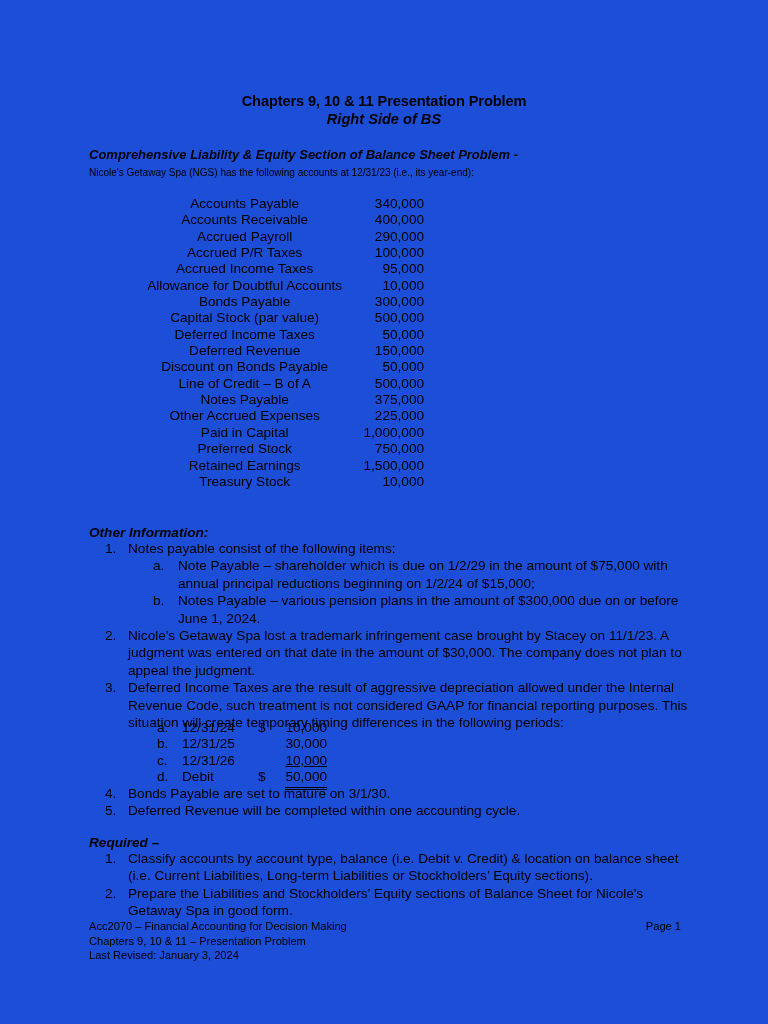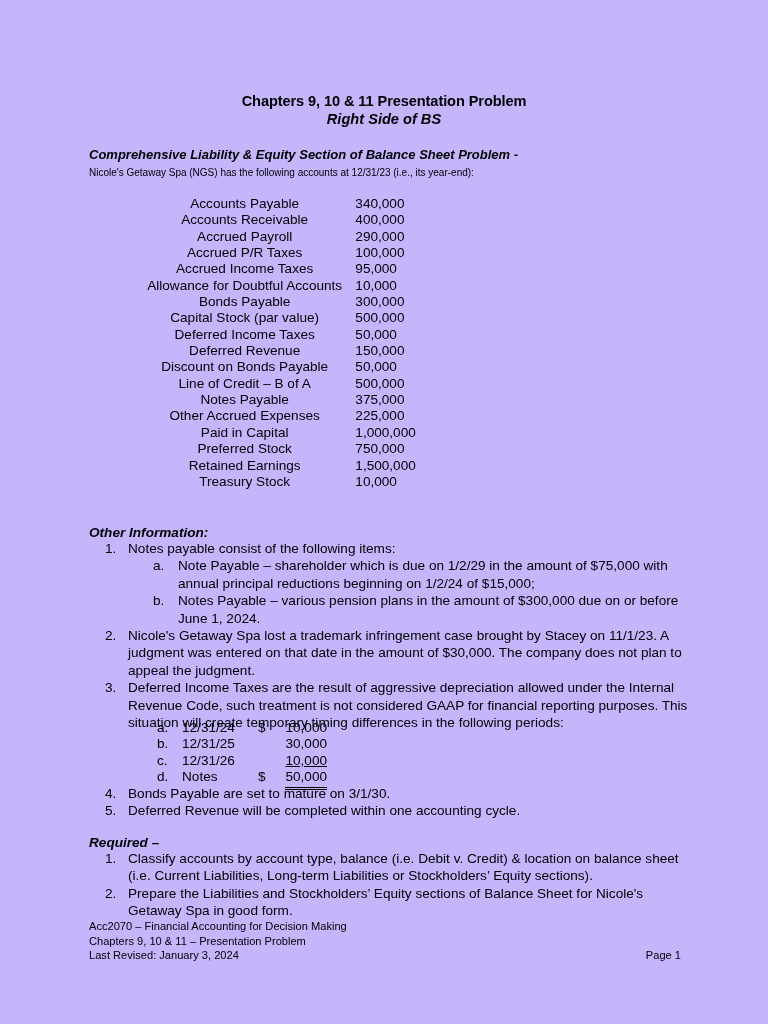--- a/index.html
+++ b/index.html
@@ -16,21 +16,21 @@
     color: #000000;
     -webkit-font-smoothing: antialiased;
   }
 
   .page {
     position: absolute;
     left: 0; top: 0;
     width: 768px;
     height: 1024px;
     box-sizing: border-box;
-    background: #c4b5fd;
+    background: #1d4ed8;
     overflow: hidden;
   }
 
   
   .title-block {
     position: absolute;
     left: 89px;
     top: 92px;
     width: 590px;
     text-align: center;
@@ -75,21 +75,21 @@
     border-collapse: collapse;
   }
   .accounts td {
     font-size: 13.6px;
     line-height: 16.35px;
     padding: 0;
     vertical-align: top;
     white-space: nowrap;
   }
   .accounts td.acct-name { text-align: center; }
-  .accounts td.acct-val  { }
+  .accounts td.acct-val  { text-align: right; }
 
   
   .section-head {
     position: absolute;
     left: 89px;
     font-size: 13.6px;
     font-weight: bold;
     font-style: italic;
     line-height: 17.5px;
   }
@@ -148,21 +148,21 @@
   
   .footer {
     position: absolute;
     left: 89px;
     top: 919px;
     width: 592px;
   }
   .footer-row {
     display: flex;
     justify-content: space-between;
-    align-items: flex-end;
+    align-items: flex-start;
   }
   .footer-left  { font-size: 11.1px; line-height: 14.6px; }
   .footer-right { font-size: 11.1px; line-height: 14.6px; }
 </style>
 </head>
 <body>
 
 <div class="page">
 
   <div class="title-block">
@@ -294,21 +294,21 @@
           <td class="tax-amt"><span>30,000</span></td>
         </tr>
         <tr>
           <td class="tax-letter">c.</td>
           <td class="tax-date">12/31/26</td>
           <td class="tax-dollar"></td>
           <td class="tax-amt"><span class="ul-single">10,000</span></td>
         </tr>
         <tr>
           <td class="tax-letter">d.</td>
-          <td class="tax-date">Notes</td>
+          <td class="tax-date">Debit</td>
           <td class="tax-dollar">$</td>
           <td class="tax-amt"><span class="ul-double"><span>50,000</span></span></td>
         </tr>
       </tbody>
   </table>
 
   <div class="num-list" id="other-info-list-2" style="top:785px;">
       <div class="li-row">
         <div class="li-marker">4.</div>
         <div class="li-body">Bonds Payable are set to mature on 3/1/30.</div>

